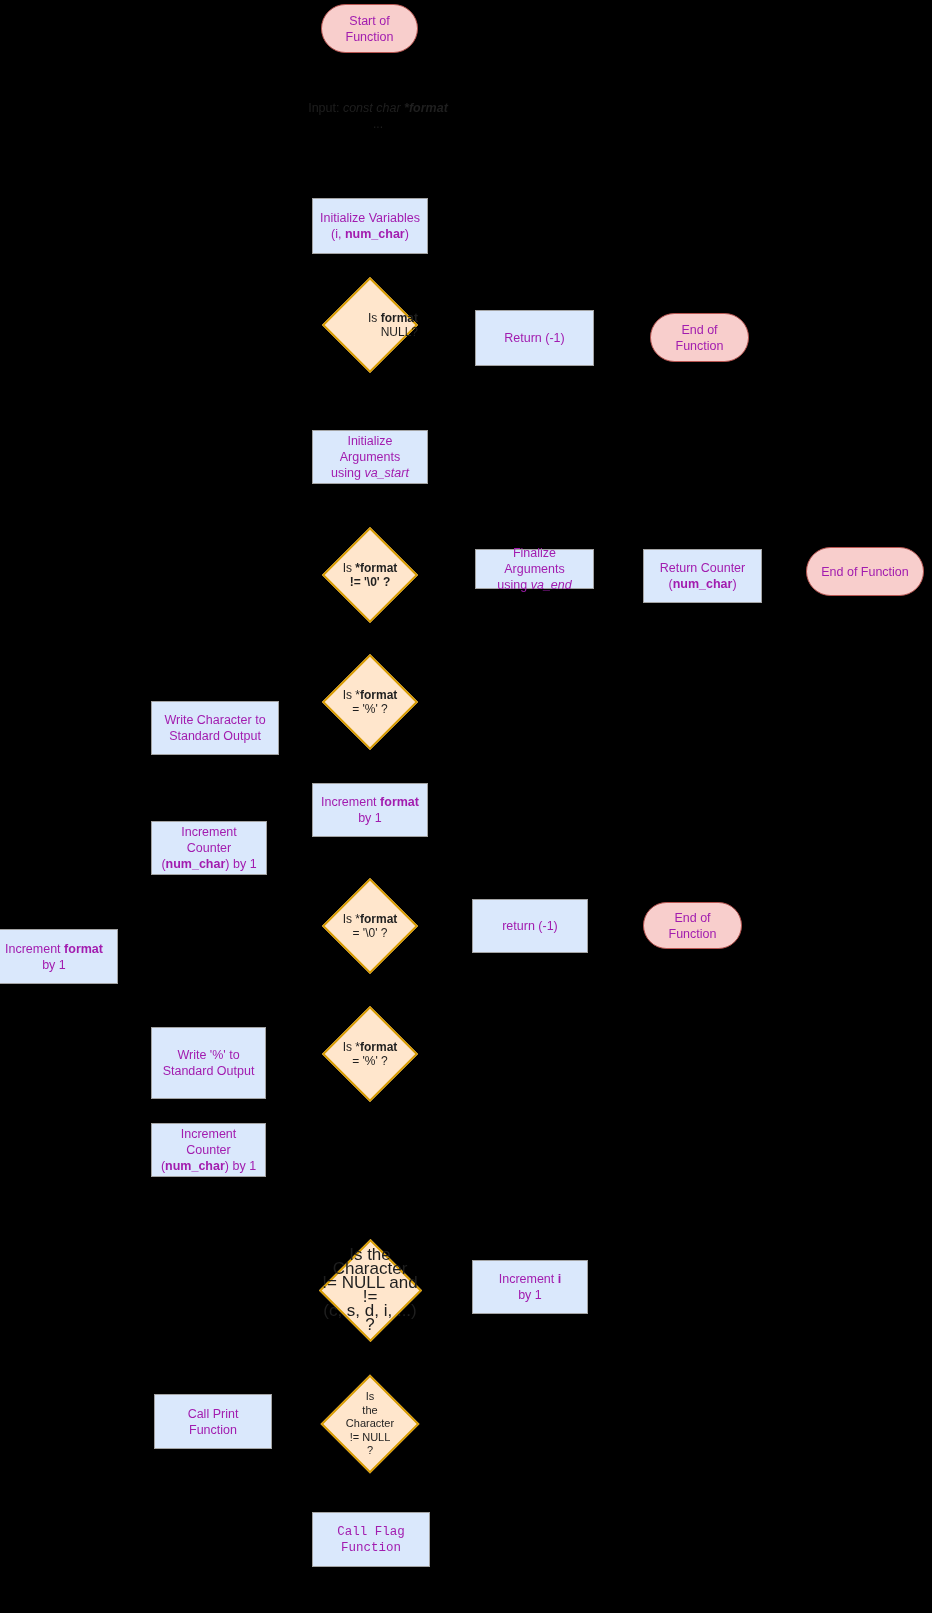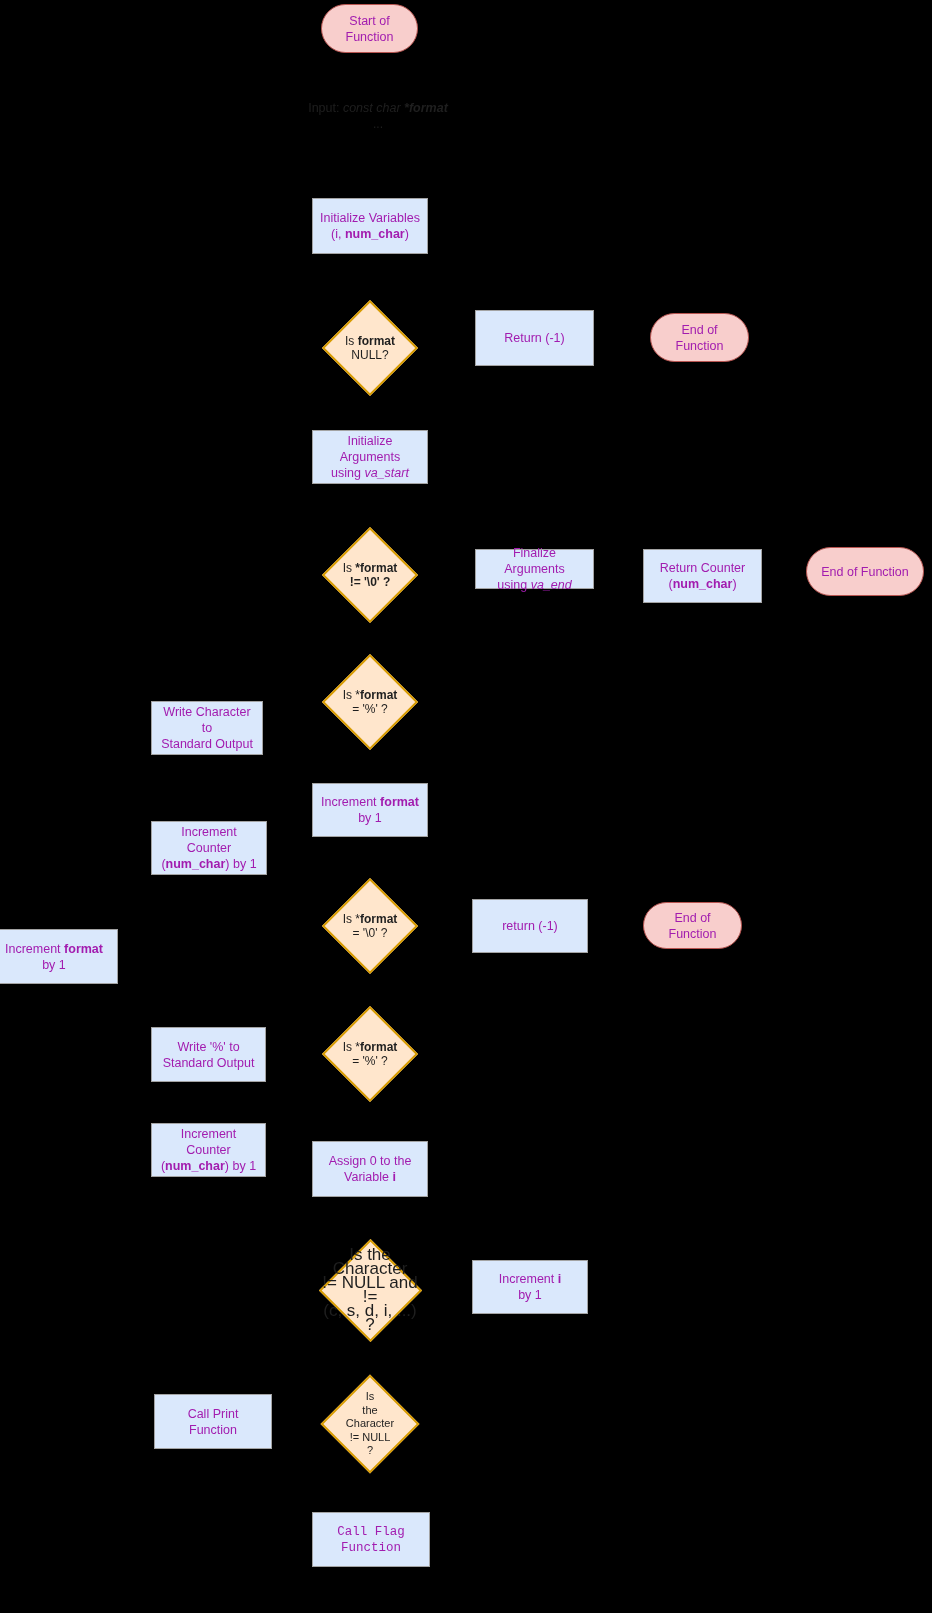--- a/index.html
+++ b/index.html
@@ -107,21 +107,21 @@
   <div class="io-wrap" style="left:288px; top:100px; width:180px; height:56px;">
     <div class="skewbg"></div>
     <span class="lbl">Input: <i>const char <b>*format</b></i>
 <span style="font-size:12px;">...</span></span>
   </div>
 
   <div class="node proc" style="left:312px; top:198px; width:116px; height:56px;">
     <span class="lbl">Initialize Variables<br>(i, <b>num_char</b>)</span>
   </div>
 
-  <div class="dec" style="left:322px; top:300px; width:96px; height:96px;">
+  <div class="dec" style="left:322px; top:277px; width:96px; height:96px;text-align:right;">
     <div class="diabg" style="width:68px; height:68px; margin-left:-34px; margin-top:-34px; transform:rotate(45deg);"></div>
     <span class="lbl">Is <b>format</b><br>NULL?</span>
   </div>
 
   <div class="node proc" style="left:475px; top:310px; width:119px; height:56px;">
     <span class="lbl">Return (-1)</span>
   </div>
 
   <div class="node term" style="left:650px; top:313px; width:99px; height:49px;">
     <span class="lbl">End of Function</span>
@@ -146,21 +146,21 @@
 
   <div class="node term" style="left:806px; top:547px; width:118px; height:49px;">
     <span class="lbl">End of Function</span>
   </div>
 
   <div class="dec" style="left:322px; top:654px; width:96px; height:96px;">
     <div class="diabg" style="width:68px; height:68px; margin-left:-34px; margin-top:-34px; transform:rotate(45deg);"></div>
     <span class="lbl">Is *<b>format</b><br>= '%' ?</span>
   </div>
 
-  <div class="node proc" style="left:151px; top:701px; width:112px; height:54px;">
+  <div class="node proc" style="left:151px; top:701px; width:128px; height:54px;">
     <span class="lbl">Write Character to
 Standard Output</span>
   </div>
 
   <div class="node proc" style="left:312px; top:783px; width:116px; height:54px;">
     <span class="lbl">Increment <b>format</b><br>by 1</span>
   </div>
 
   <div class="node proc" style="left:151px; top:821px; width:116px; height:54px;">
     <span class="lbl">Increment Counter<br>(<b>num_char</b>) by 1</span>
@@ -181,32 +181,29 @@
 
   <div class="node proc" style="left:-10px; top:929px; width:128px; height:55px;">
     <span class="lbl">Increment <b>format</b><br>by 1</span>
   </div>
 
   <div class="dec" style="left:322px; top:1006px; width:96px; height:96px;">
     <div class="diabg" style="width:68px; height:68px; margin-left:-34px; margin-top:-34px; transform:rotate(45deg);"></div>
     <span class="lbl">Is *<b>format</b><br>= '%' ?</span>
   </div>
 
-  <div class="node proc" style="left:151px; top:1027px; width:115px; height:55px;">
+  <div class="node proc" style="left:151px; top:1027px; width:115px; height:72px;">
     <span class="lbl">Write '%' to
 Standard Output</span>
   </div>
 
   <div class="node proc" style="left:151px; top:1123px; width:115px; height:54px;">
     <span class="lbl">Increment Counter<br>(<b>num_char</b>) by 1</span>
   </div>
 
-  <div class="node proc" style="left:312px; top:1141px; width:116px; height:56px;">
-    <span class="lbl">Assign 0 to the<br>Variable <b>i</b></span>
-  </div>
 
   <div class="dec" style="left:318px; top:1238px; width:104px; height:104px; font-size:17px; line-height:14px;">
     <div class="diabg" style="width:73px; height:73px; margin-left:-36.5px; margin-top:-36.5px; transform:rotate(45deg);"></div>
     <span class="lbl" style="width:112%;">Is the<br>Character<br>!= NULL and !=<br>(c, s, d, i, ...)<br>?</span>
   </div>
 
   <div class="node proc" style="left:472px; top:1260px; width:116px; height:54px;">
     <span class="lbl">Increment <b>i</b><br>by 1</span>
   </div>
 

